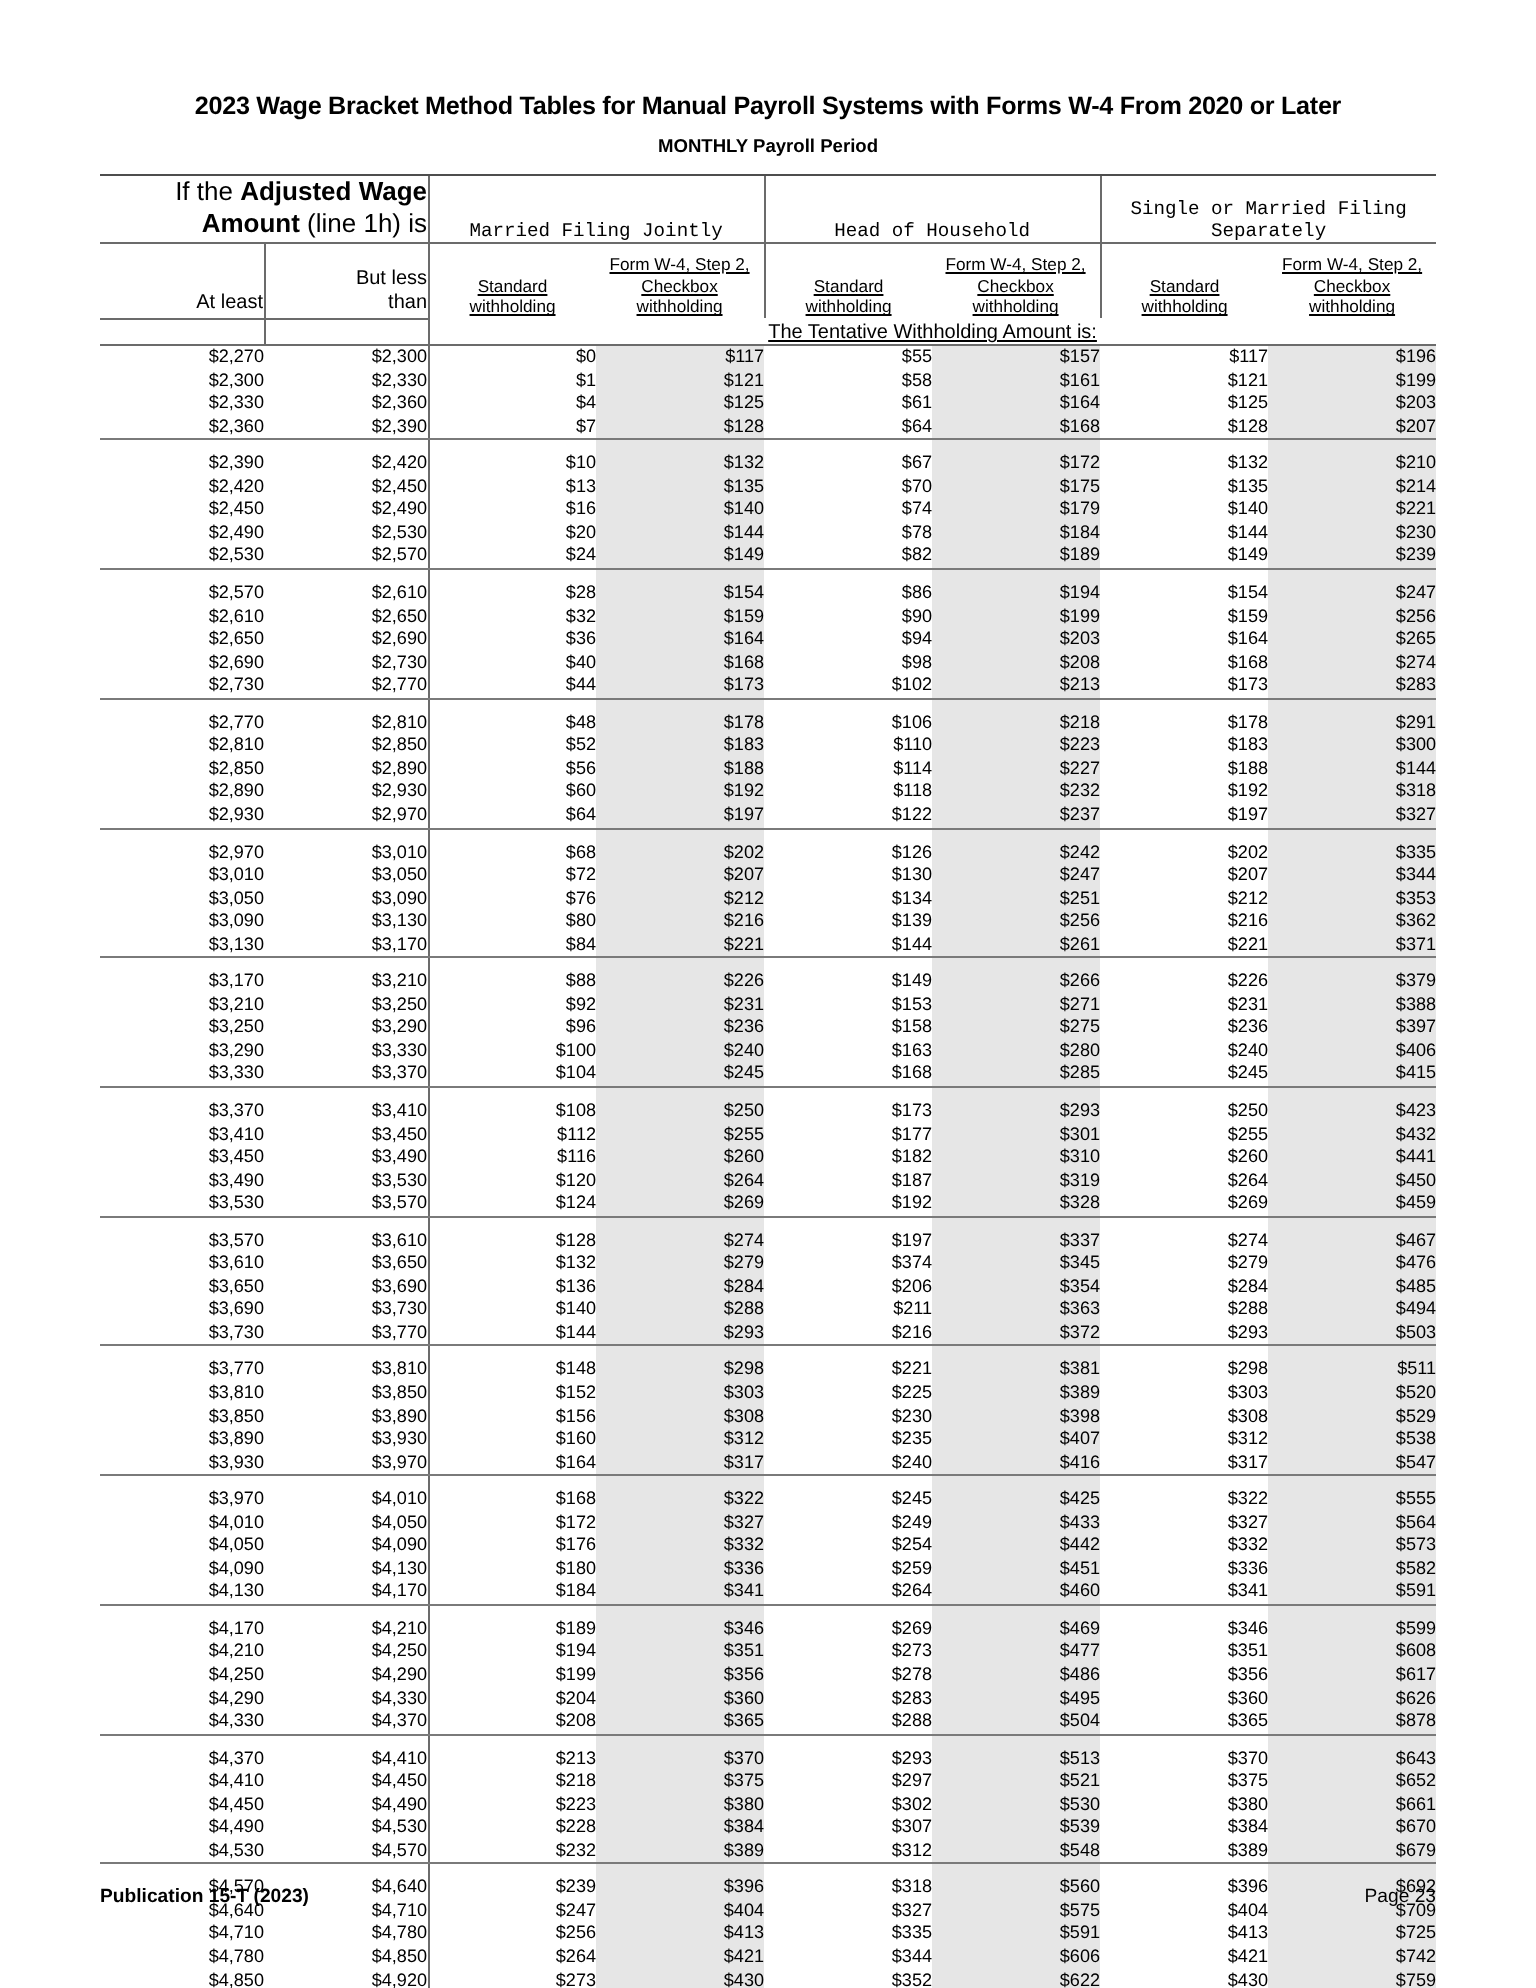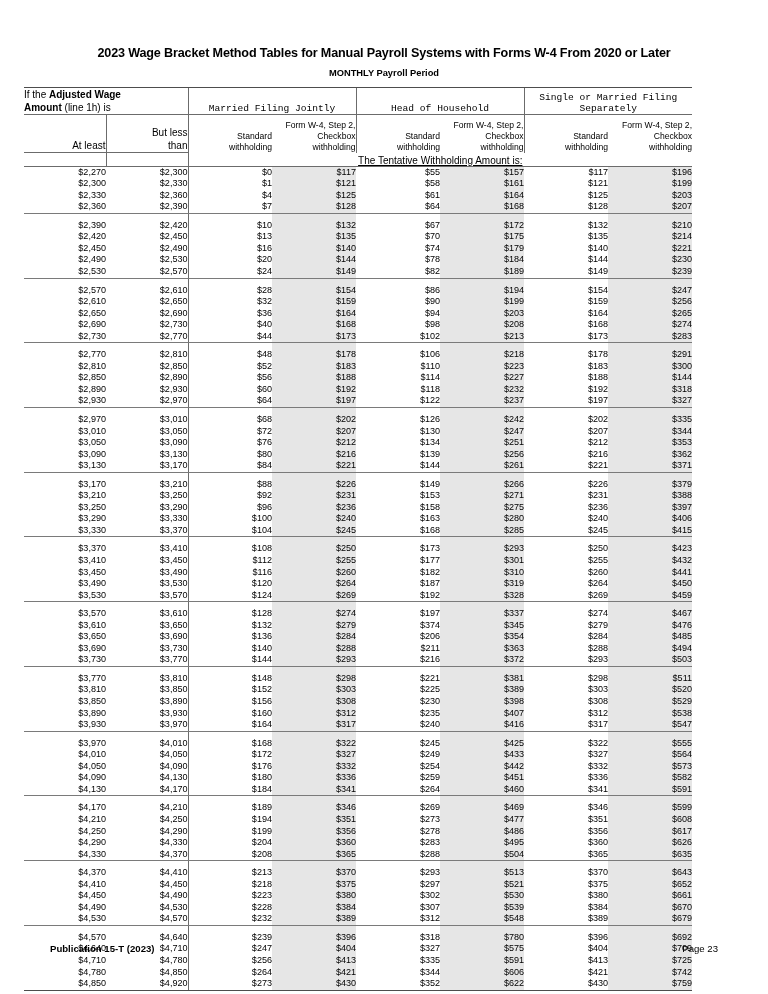--- a/index.html
+++ b/index.html
@@ -12,21 +12,21 @@
     height: 994px;
     font-family: "Liberation Sans", sans-serif;
     color: #000000;
     -webkit-font-smoothing: antialiased;
   }
   .page {
     position: relative;
     width: 768px;
     height: 994px;
     box-sizing: border-box;
-    padding: 0 24px;
+    padding: 0 50px;
   }
 
   
   .doc-title {
     text-align: center;
     font-size: 12.6px;
     font-weight: bold;
     letter-spacing: -0.15px;
     padding-top: 46px;
     line-height: 1.2;
@@ -63,36 +63,37 @@
   .hdr-group {
     text-align: center;
     font-weight: bold;
     font-size: 9.6px;
     height: 17px;
     vertical-align: middle;
     padding-bottom: 1px;
     font-family: Liberation Mono, monospace;
   }
   .hdr-wage {
-    text-align: left;
-    font-size: 10px;
+    text-align: right;
+    font-size: 13px;
     height: 26px;
     vertical-align: middle;
     line-height: 1.25;
     padding: 1px 2px 2px 2px;
   }
   .hdr-wage b { font-weight: bold; }
 
   .hdr-sub {
-    text-align: right;
+    text-align: center;
     font-size: 8.6px;
     line-height: 1.25;
     height: 37px;
     vertical-align: bottom;
     padding-bottom: 3px;
+    text-decoration: underline;
   }
   .hdr-atleast {
     text-align: right;
     font-size: 10px;
     line-height: 1.25;
     vertical-align: bottom;
     padding: 0 6px 2px 0;
     height: 37px;
   }
   .hdr-tentative {
@@ -836,21 +837,21 @@
           <td class="amt shade">$626</td>
         </tr>
         <tr class="data blockend">
           <td class="wage">$4,330</td>
           <td class="wage vline-r">$4,370</td>
           <td class="amt vline-l">$208</td>
           <td class="amt shade">$365</td>
           <td class="amt">$288</td>
           <td class="amt shade">$504</td>
           <td class="amt">$365</td>
-          <td class="amt shade">$635</td>
+          <td class="amt shade">$878</td>
         </tr>
         <tr class="spacer">
           <td class=""></td>
           <td class="vline-r"></td>
           <td class="vline-l"></td>
           <td class="shade"></td>
           <td class=""></td>
           <td class="shade"></td>
           <td class=""></td>
           <td class="shade"></td>
@@ -914,21 +915,21 @@
           <td class="shade"></td>
           <td class=""></td>
           <td class="shade"></td>
         </tr>
         <tr class="data">
           <td class="wage">$4,570</td>
           <td class="wage vline-r">$4,640</td>
           <td class="amt vline-l">$239</td>
           <td class="amt shade">$396</td>
           <td class="amt">$318</td>
-          <td class="amt shade">$780</td>
+          <td class="amt shade">$560</td>
           <td class="amt">$396</td>
           <td class="amt shade">$692</td>
         </tr>
         <tr class="data">
           <td class="wage">$4,640</td>
           <td class="wage vline-r">$4,710</td>
           <td class="amt vline-l">$247</td>
           <td class="amt shade">$404</td>
           <td class="amt">$327</td>
           <td class="amt shade">$575</td>

